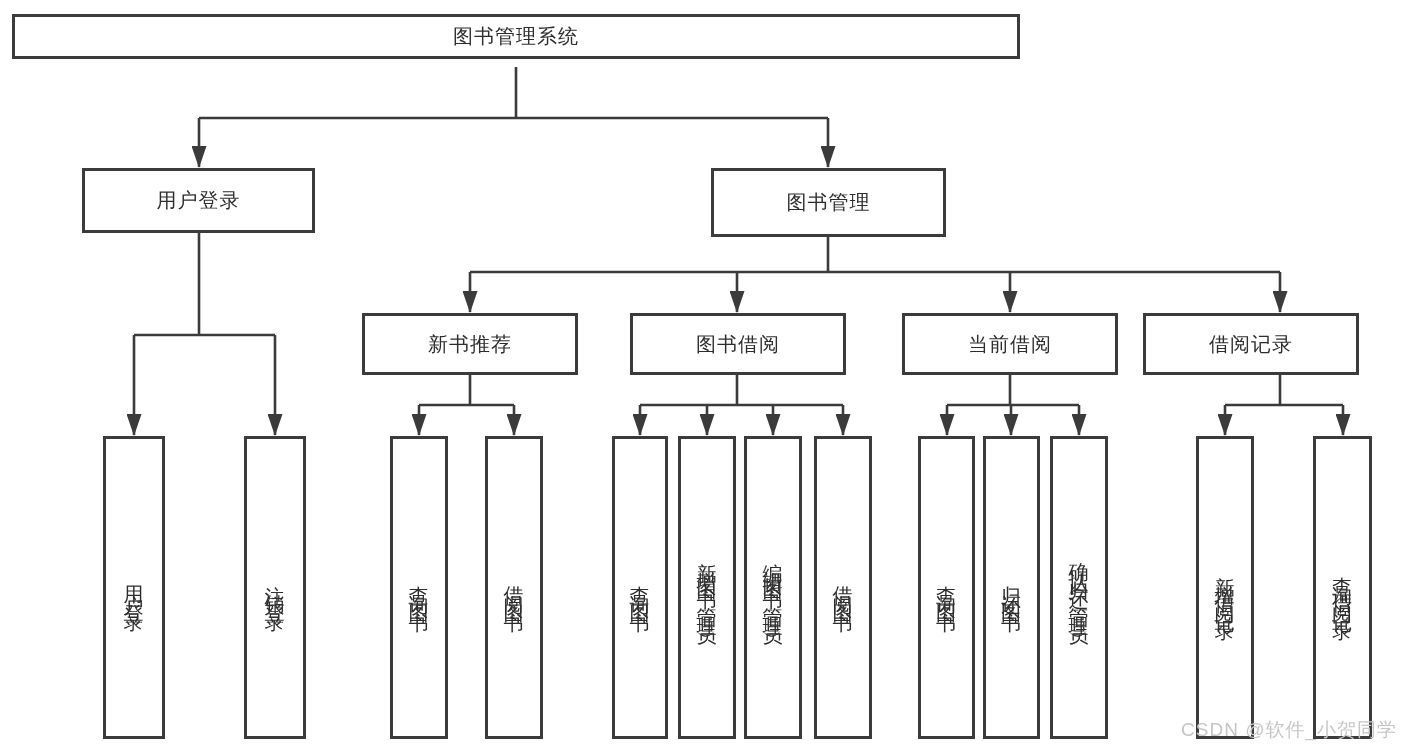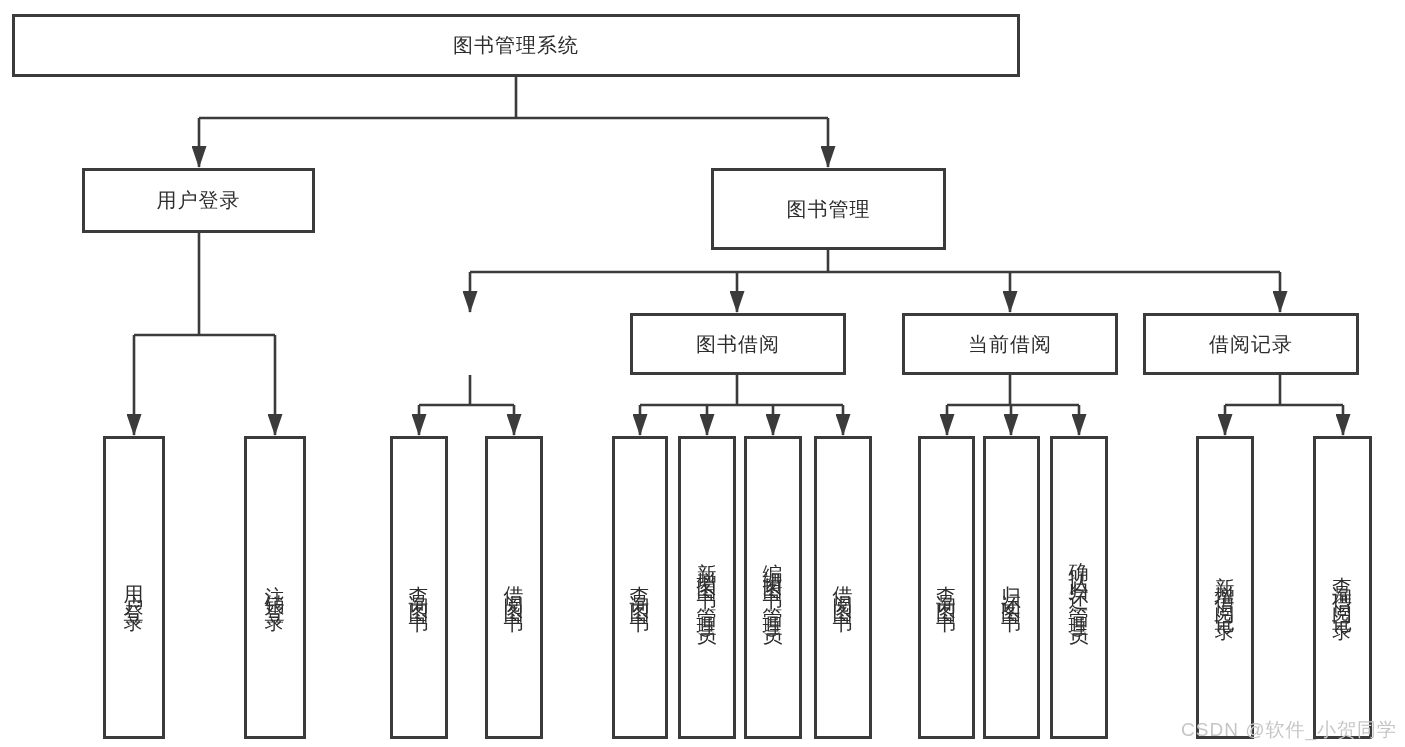--- a/index.html
+++ b/index.html
@@ -60,23 +60,23 @@
   .leaf .vtext{
     writing-mode:vertical-rl;
     text-orientation:mixed;
     font-size:20px;
     line-height:1;
     letter-spacing:9px;
     color:var(--text);
     white-space:nowrap;
   }
   
-  .n-root{left:12px;top:14px;width:1008px;height:63px;}
+  .n-root{left:12px;top:14px;width:1008px;height:45px;}
   .n-user-login{left:82px;top:168px;width:233px;height:65px;}
-  .n-book-mgmt{left:711px;top:168px;width:235px;height:82px;}
+  .n-book-mgmt{left:711px;top:168px;width:235px;height:69px;}
   .n-new-book{left:362px;top:313px;width:216px;height:62px;}
   .n-borrow{left:630px;top:313px;width:216px;height:62px;text-align:center;}
   .n-current{left:902px;top:313px;width:216px;height:62px;text-align:right;}
   .n-records{left:1143px;top:313px;width:216px;height:62px;}
   
   .lf-a1{left:103px;width:62px;}
   .lf-a2{left:244px;width:62px;}
   .lf-b1{left:390px;width:58px;}
   .lf-b2{left:485px;width:58px;}
   .lf-c1{left:612px;width:56px;}
@@ -156,20 +156,23 @@
     <span>图书管理系统</span>
   </div>
 
   <div class="node n-user-login">
     <span>用户登录</span>
   </div>
   <div class="node n-book-mgmt">
     <span>图书管理</span>
   </div>
 
+  <div class="node n-new-book">
+    <span>新书推荐</span>
+  </div>
   <div class="node n-borrow">
     <span>图书借阅</span>
   </div>
   <div class="node n-current">
     <span>当前借阅</span>
   </div>
   <div class="node n-records">
     <span>借阅记录</span>
   </div>
 

